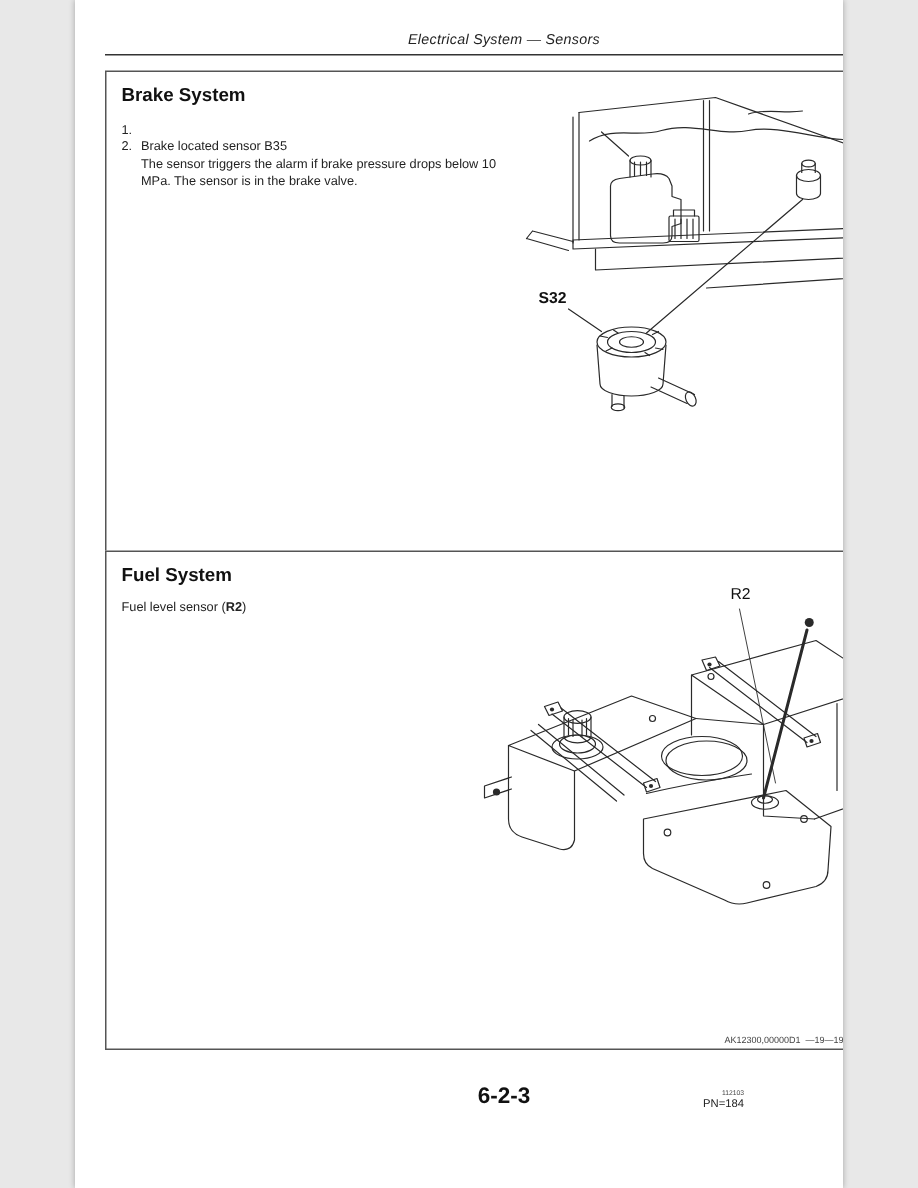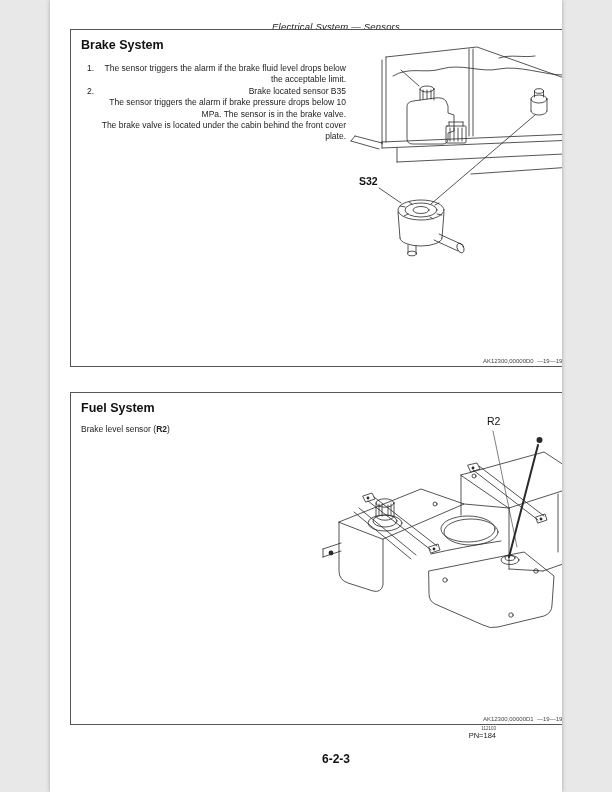--- a/index.html
+++ b/index.html
@@ -7,43 +7,43 @@
     position:relative;width:512px;height:792px;background:#ffffff;
     font-family:"Liberation Sans",sans-serif;color:#1a1a1a;overflow:hidden;
     margin:0 auto;box-shadow:0 0 4px rgba(0,0,0,.3);
   }
   .hdr-title{
     position:absolute;top:21px;left:20px;width:532px;text-align:center;
     font-style:italic;font-size:9.5px;color:#222;letter-spacing:.2px;
   }
   .hdr-rule{position:absolute;top:36px;left:20px;width:532px;height:0;border-top:1.4px solid #333;}
   .secbox{position:absolute;left:20px;width:530px;border:1px solid #555;background:#fff;}
-  .box1{top:29px;height:336px;text-align:right;}
-  .box2{top:392px;height:331px;}
+  .box1{top:47px;height:336px;}
+  .box2{top:367px;height:331px;}
   .sec-heading{position:absolute;left:10px;top:8px;font-size:12.5px;font-weight:bold;color:#111;}
   .listwrap{position:absolute;left:10px;top:33px;width:268px;font-size:8.5px;line-height:11.4px;color:#222;}
   .litem{display:flex;}
   .lnum{width:13px;flex:0 0 13px;}
   .lbody{width:252px;}
   .b{font-weight:bold;}
   .fuel-line1{position:absolute;left:10px;top:31px;font-size:8.5px;color:#222;}
   .fuel-body{position:absolute;left:10px;top:54px;width:262px;font-size:8.5px;line-height:11.4px;color:#222;}
   .fig{position:absolute;}
   .fig-label{position:absolute;font-size:10.5px;color:#111;}
   .fig-label.bold{font-weight:bold;}
   .fig-caption{
     position:absolute;right:4px;writing-mode:vertical-rl;transform:rotate(180deg);
     font-size:5.5px;color:#555;white-space:pre;letter-spacing:.3px;
   }
   .code{
     position:absolute;right:5px;bottom:2px;font-size:6px;color:#444;white-space:pre;
   }
   .page-num{
-    position:absolute;top:752px;left:20px;width:532px;text-align:center;
-    font-size:12px;font-weight:bold;color:#111;
+    position:absolute;top:722px;left:20px;width:532px;text-align:center;
+    font-size:15px;font-weight:bold;color:#111;
   }
   .footer-right{position:absolute;top:726px;right:66px;text-align:right;color:#444;}
   .print-code{font-size:4.5px;line-height:5px;}
   .pn{font-size:7.5px;line-height:9px;color:#222;padding-left:36px;}
   svg{display:block;}
   .ln{stroke:#2a2a2a;fill:none;stroke-width:.8;stroke-linejoin:round;stroke-linecap:round;}
   .lnthin{stroke:#2a2a2a;fill:none;stroke-width:.6;}
   .fillk{fill:#2a2a2a;stroke:none;}
 </style>
 </head>
@@ -54,29 +54,27 @@
   <div class="hdr-title">Electrical System — Sensors</div>
   <div class="hdr-rule"></div>
 
   <div class="secbox box1">
     <div class="sec-heading">Brake System</div>
 
     <div class="listwrap">
       <div class="litem">
         <div class="lnum">1.</div>
         <div class="lbody">
-          <div>The sensor triggers the alarm if the brake fluid level drops below the acceptable limit.</div>
         </div>
       </div>
       <div class="litem">
         <div class="lnum">2.</div>
         <div class="lbody">
           <div><span>Brake located sensor B35</span><span class="b"></span><span></span></div>
           <div>The sensor triggers the alarm if brake pressure drops below 10 MPa. The sensor is in the brake valve.</div>
-          <div>The brake valve is located under the cabin behind the front cover plate.</div>
         </div>
       </div>
     </div>
 
     <svg class="fig" style="left:278px;top:12px;" width="252" height="232" viewBox="0 0 252 232">
       <g class="ln">
 
         <path d="M33,18 L33,102 M37,15 L37,100"></path>
         <path d="M37,15 L128,5 L232,42 L224,88"></path>
         <path d="M33,100 L224,92 M33,106 L226,98 M33,100 L33,106"></path>
@@ -122,21 +120,21 @@
     <div class="fig-label bold" style="left:288px;top:145px;">S32</div>
 
     <div class="fig-caption" style="top:168px;height:90px;">T154128  —UN—16APR02</div>
 
     <div class="code">AK12300,00000D0  —19—19OCT01—1/1</div>
   </div>
 
   <div class="secbox box2">
     <div class="sec-heading">Fuel System</div>
 
-    <div class="fuel-line1"><span>Brake level sensor (</span><span class="b">R2</span><span>)</span></div>
+    <div class="fuel-line1"><span>Fuel level sensor (</span><span class="b">R2</span><span>)</span></div>
 
 
     <svg class="fig" style="left:240px;top:26px;" width="290" height="245" viewBox="0 0 290 245">
       <g class="ln">
 
         <path class="lnthin" d="M182,12 L206,128"></path>
 
         <path d="M227,26 L198,138" stroke-width="2"></path>
         <circle class="fillk" cx="228.5" cy="21" r="3"></circle>
 

